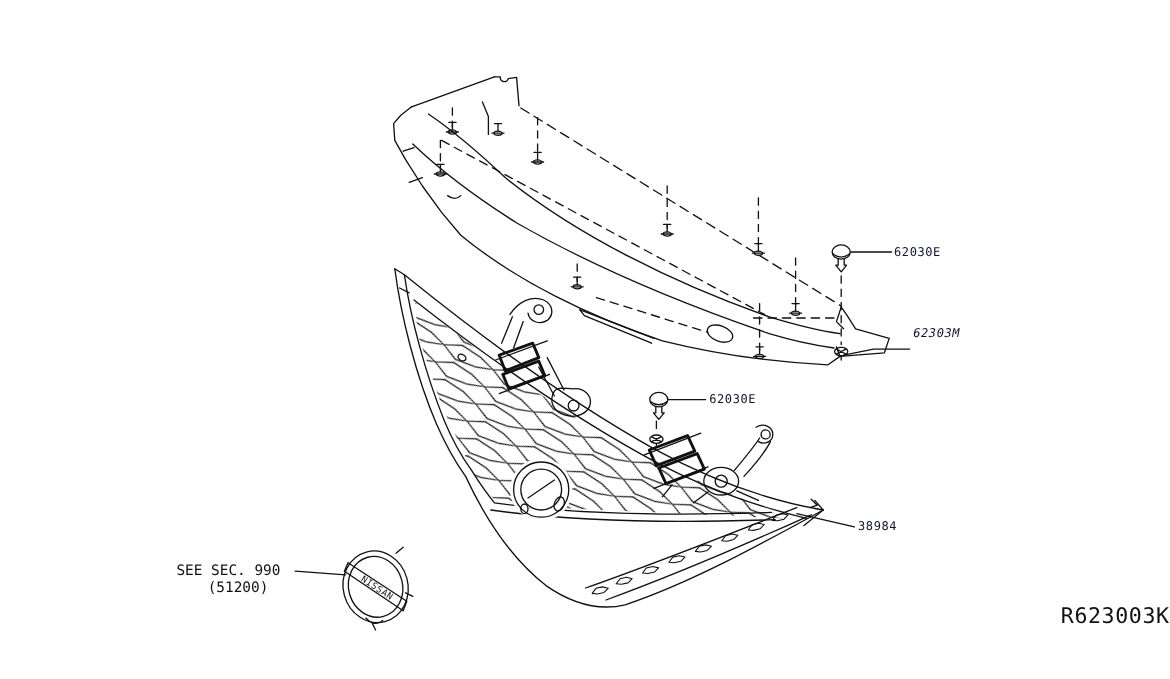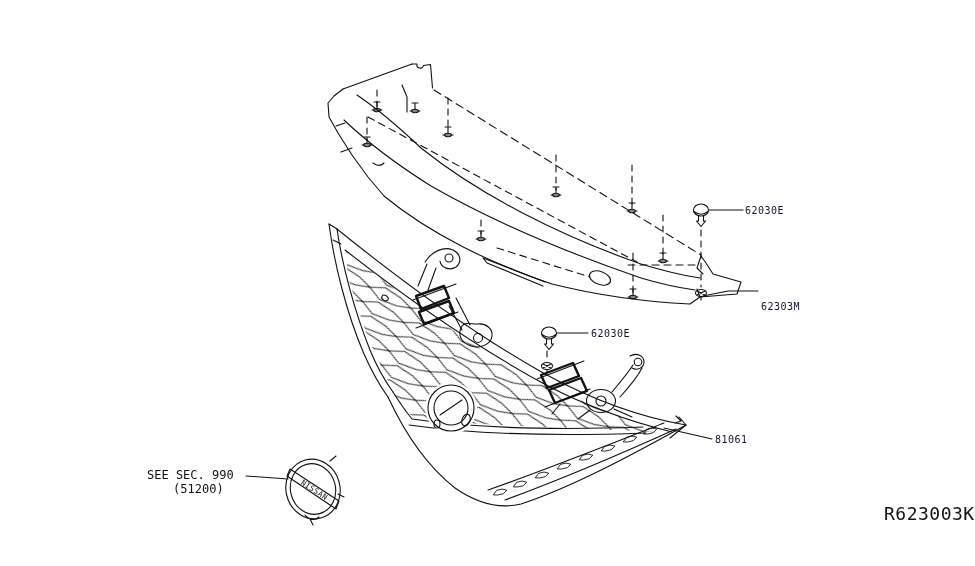--- a/index.html
+++ b/index.html
@@ -191,25 +191,25 @@
     <path d="M 709 210 L 743 210"></path>
     <path d="M 703 296 L 728 291 L 758 291"></path>
     <path d="M 557 333 L 588 333"></path>
     <path d="M 664 428 L 712 439"></path>
     <path d="M 246 476 L 288 479"></path>
   </g>
 </svg>
 
 <div class="callout" style="left:745px;top:204px;">62030E</div>
 
-<div class="callout" style="left:761px;top:300px;">62303M</div>
+<div class="callout" style="left:761px;top:272px;font-style:italic;">62303M</div>
 
 <div class="callout" style="left:591px;top:327px;">62030E</div>
 
-<div class="callout" style="left:715px;top:433px;">81061</div>
+<div class="callout" style="left:715px;top:433px;">38984</div>
 
 <div class="see-sec">
   <div class="l1">SEE SEC. 990</div>
   <div class="l2">(51200)</div>
 </div>
 
 <div class="ref-code">R623003K</div>
 
 </div>
 

